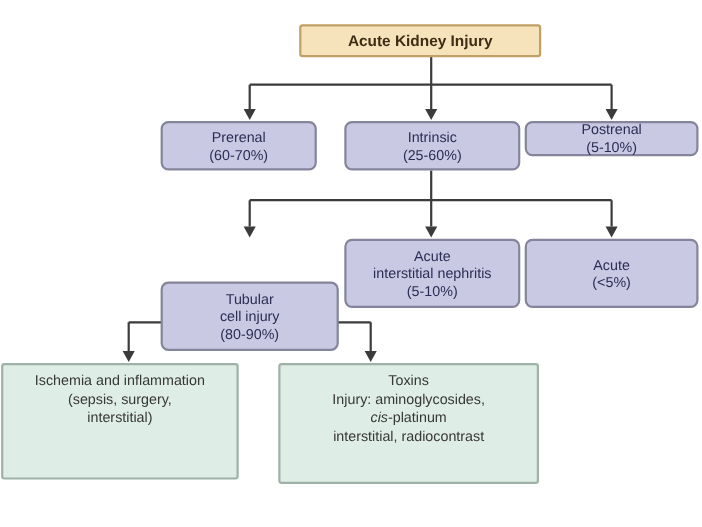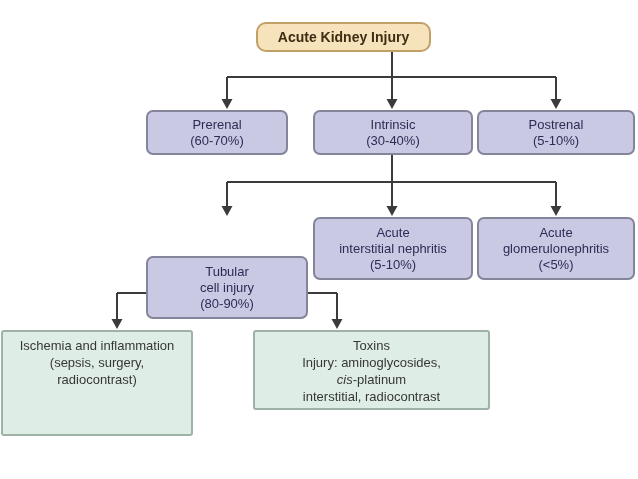--- a/index.html
+++ b/index.html
@@ -37,29 +37,29 @@
     border:2px solid var(--leaf_border,#9fb2a8);
     border-radius:3px;
     color:var(--leaf_text,#373737);
     font-size:13px; line-height:17px;
     justify-content:flex-start; padding-top:5px;
   }
   .node span, .node i, .node b { display:block; }
   .node i { font-style:italic; display:inline; }
   .node .inline { display:inline; }
 
-  #n-root        { left:256px; top:22px;  width:175px; height:30px;border-radius:10px; }
+  #n-root        { left:272px; top:22px;  width:220px; height:30px; }
   #n-prerenal    { left:146px; top:110px; width:142px; height:45px; }
   #n-intrinsic   { left:313px; top:110px; width:160px; height:45px; }
-  #n-postrenal   { left:477px; top:110px; width:158px; height:45px; }
+  #n-postrenal   { left:477px; top:110px; width:158px; height:32px; }
   #n-tubular     { left:146px; top:217px; width:162px; height:63px;margin-top:39px; }
   #n-interstitial{ left:313px; top:217px; width:160px; height:63px; }
   #n-glomerulo   { left:477px; top:217px; width:158px; height:63px; }
-  #n-ischemia    { left:1px;   top:330px; width:192px; height:106px; }
-  #n-toxins      { left:253px; top:330px; width:237px; height:80px; }
+  #n-ischemia    { left:1px;   top:330px; width:216px; height:106px; }
+  #n-toxins      { left:253px; top:330px; width:237px; height:110px; }
 </style>
 </head>
 <body>
 
 <div class="stage">
 
   <svg class="connectors" viewBox="0 0 638 479">
 
     <path d="M392,51 V77 M227,77 H556 M227,77 V99 M392,77 V99 M556,77 V99"></path>
     <polygon points="221.5,99 232.5,99 227,109"></polygon>
@@ -80,21 +80,21 @@
     <span>Acute Kidney Injury</span>
   </div>
 
   <div id="n-prerenal" class="node node-cat">
     <span>Prerenal</span>
     <span>(60-70%)</span>
   </div>
 
   <div id="n-intrinsic" class="node node-cat">
     <span>Intrinsic</span>
-    <span>(30-40%)</span>
+    <span>(25-60%)</span>
   </div>
 
   <div id="n-postrenal" class="node node-cat">
     <span>Postrenal</span>
     <span>(5-10%)</span>
   </div>
 
   <div id="n-tubular" class="node node-cat">
     <span>Tubular</span>
     <span>cell injury</span>
@@ -102,28 +102,27 @@
   </div>
 
   <div id="n-interstitial" class="node node-cat">
     <span>Acute</span>
     <span>interstitial nephritis</span>
     <span>(5-10%)</span>
   </div>
 
   <div id="n-glomerulo" class="node node-cat">
     <span>Acute</span>
-    <span>glomerulonephritis</span>
     <span>(&lt;5%)</span>
   </div>
 
   <div id="n-ischemia" class="node node-leaf">
     <span>Ischemia and inflammation</span>
     <span>(sepsis, surgery,</span>
-    <span>radiocontrast)</span>
+    <span>interstitial)</span>
   </div>
 
   <div id="n-toxins" class="node node-leaf">
     <span>Toxins</span>
     <span>Injury: aminoglycosides,</span>
     <span><i>cis</i><b class="inline" style="font-weight:normal">-platinum</b></span>
     <span>interstitial, radiocontrast</span>
   </div>
 
 </div>

